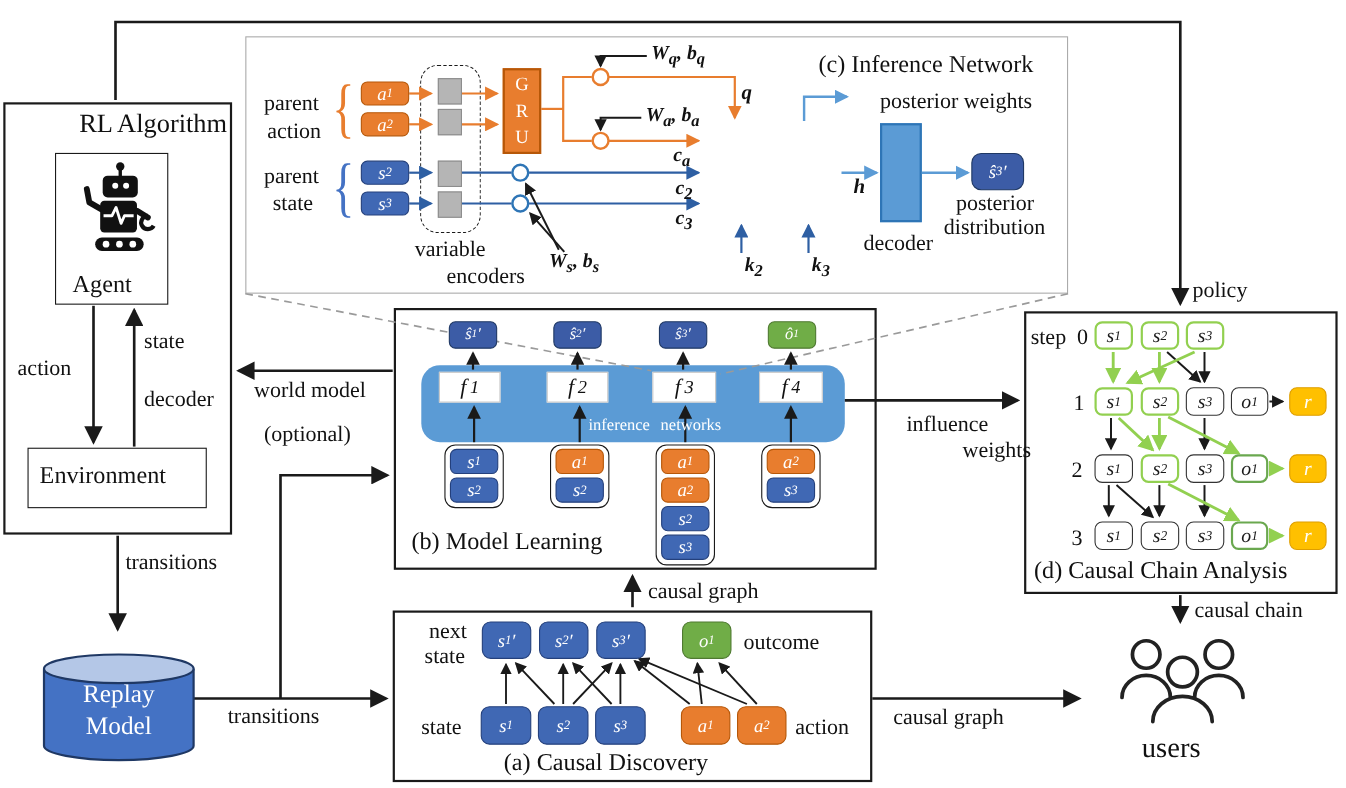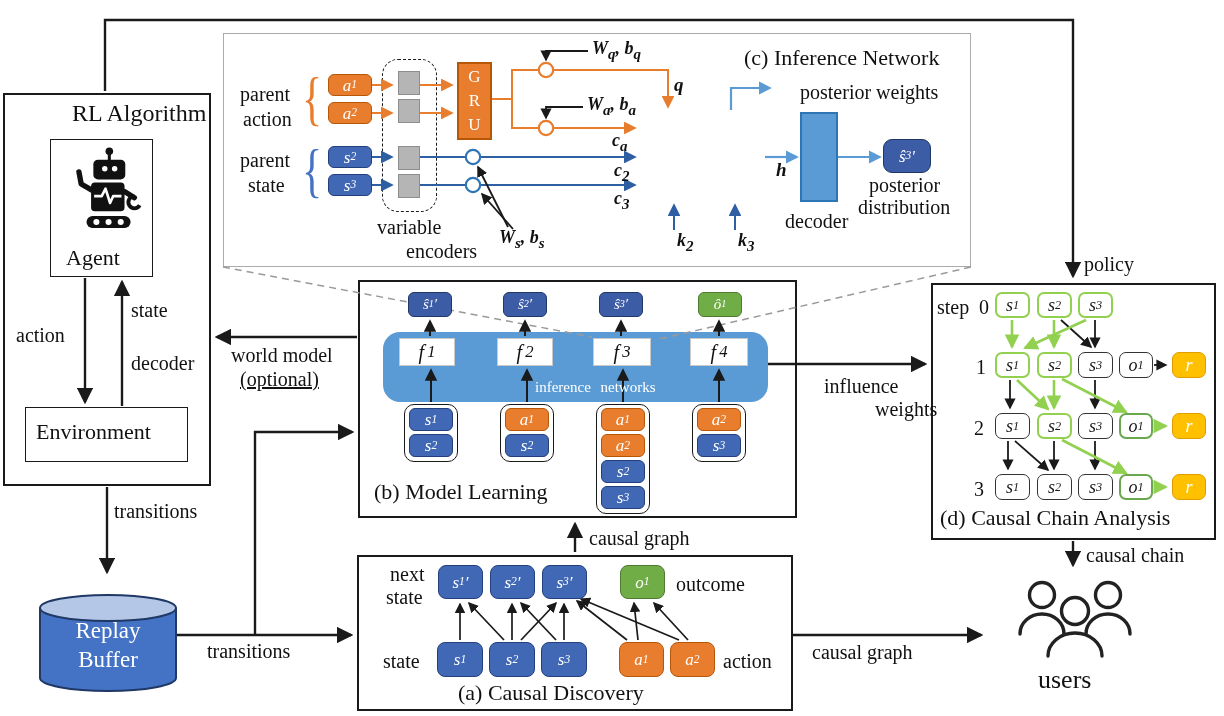--- a/index.html
+++ b/index.html
@@ -221,26 +221,26 @@
     </g>
   </svg>
 
   <div class="lbl" style="left:48px;top:100px;font-size:24px;margin-left:24px;">RL Algorithm</div>
   <div class="lbl" style="left:66px;top:246px;font-size:22px;">Agent</div>
   <div class="lbl" style="left:36px;top:420px;font-size:22px;">Environment</div>
   <div class="lbl" style="left:16px;top:324px;">action</div>
   <div class="lbl" style="left:131px;top:299px;">state</div>
   <div class="lbl" style="left:131px;top:352px;">decoder</div>
 
-  <div class="lbl wtext" style="left:40px;top:617px;width:136px;text-align:center;font-size:23px;color:#fff;line-height:1.25;"><span>Replay</span><br><span>Buffer</span></div>
+  <div class="lbl wtext" style="left:40px;top:617px;width:136px;text-align:center;font-size:23px;color:#fff;line-height:1.25;"><span>Replay</span><br><span>Model</span></div>
 
   <div class="lbl" style="left:114px;top:500px;">transitions</div>
   <div class="lbl" style="left:207px;top:640px;">transitions</div>
   <div class="lbl" style="left:231px;top:344px;">world model</div>
-  <div class="lbl" style="left:240px;top:368px;text-decoration:underline;">(optional)</div>
+  <div class="lbl" style="left:240px;top:384px;">(optional)</div>
   <div class="lbl" style="left:1084px;top:253px;">policy</div>
   <div class="lbl" style="left:824px;top:375px;">influence</div>
   <div class="lbl" style="left:831px;top:398px;margin-left:44px;">weights</div>
   <div class="lbl" style="left:589px;top:527px;">causal graph</div>
   <div class="lbl" style="left:812px;top:641px;">causal graph</div>
   <div class="lbl" style="left:1086px;top:544px;">causal chain</div>
   <div class="lbl" style="left:1038px;top:666px;font-size:26px;">users</div>
 
   <div class="lbl ptitle" style="left:744px;top:46px;">(c) Inference Network</div>
   <div class="lbl" style="left:240px;top:83px;">parent</div>

